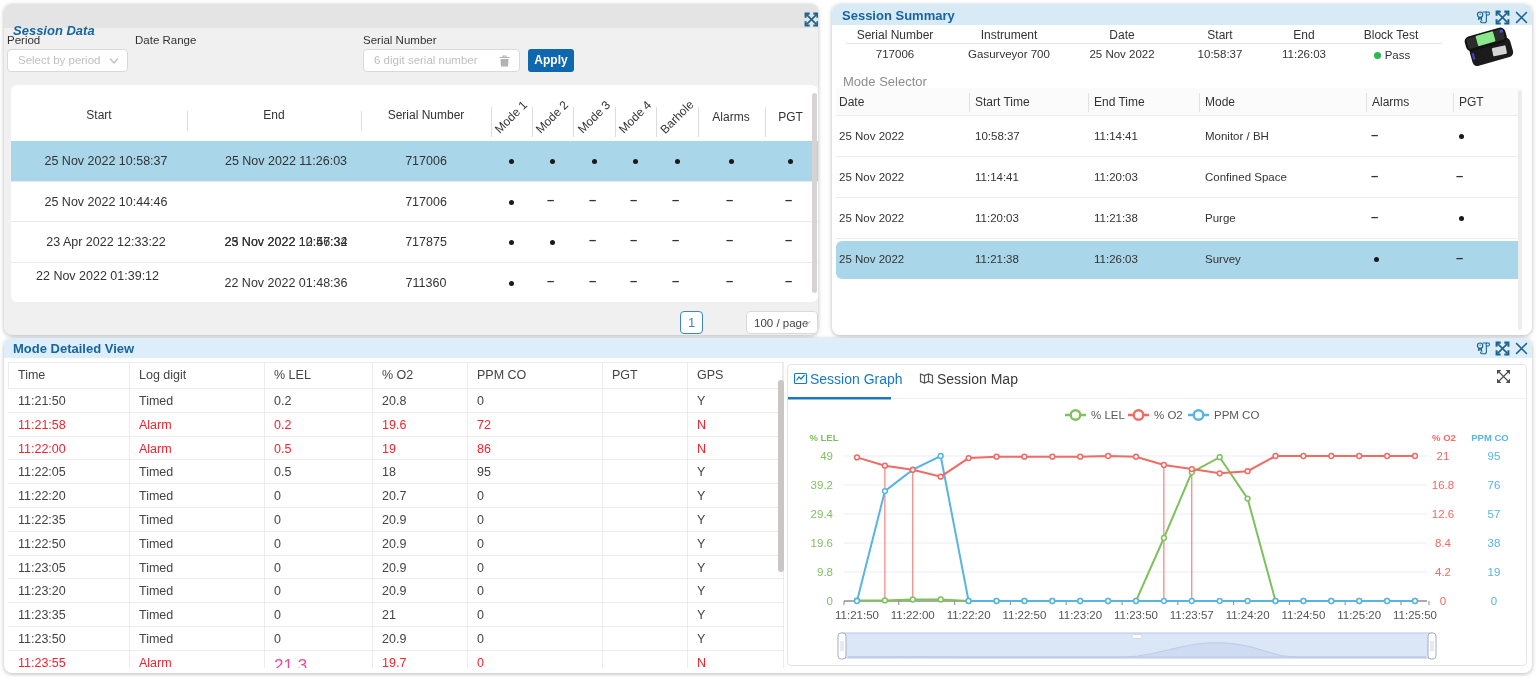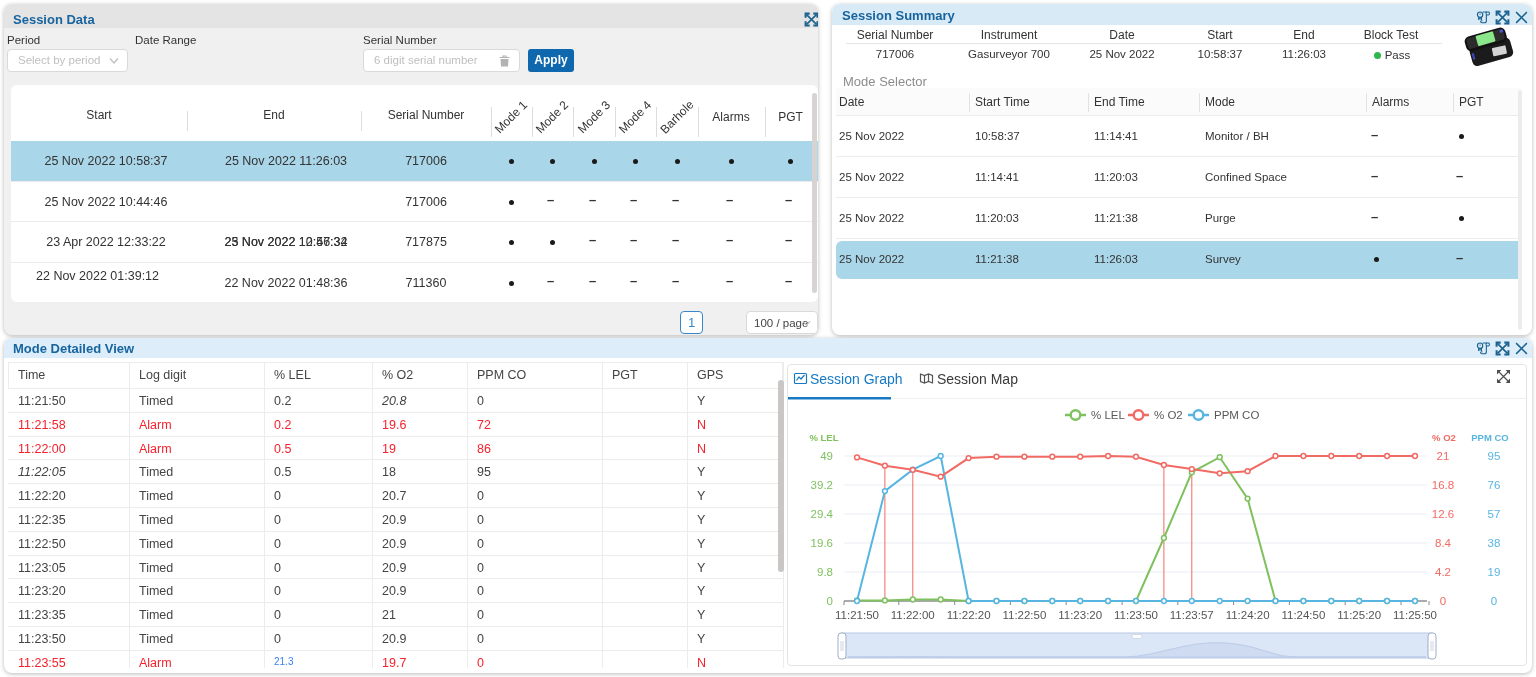--- a/index.html
+++ b/index.html
@@ -4,21 +4,21 @@
 html,body { width:1536px; height:677px; background:#fff; font-family:"Liberation Sans",sans-serif; overflow:hidden; }
 .panel { position:absolute; border-radius:8px; box-shadow:0 1px 4px rgba(0,0,0,0.28); overflow:hidden; }
 .ptitle { position:absolute; font-size:13px; font-weight:bold; color:#17649e; }
 .flabel { position:absolute; font-size:11.5px; color:#333; }
 .inp { position:absolute; background:#fff; border:1px solid #d9d9d9; border-radius:4px; }
 .ph { position:absolute; color:#bfbfbf; font-size:11.5px; }
 </style></head>
 <body>
 <div class="panel" style="left:4px;top:4px;width:814px;height:331px;background:#f0f0f0;">
     <div style="position:absolute;left:0;top:0;width:100%;height:24px;background:#e4e4e4;border-radius:8px 8px 0 0;"></div>
-    <div class="ptitle" style="left:9px;top:8px;">Session Data</div>
+    <div class="ptitle" style="left:9px;top:19px;font-style:italic;">Session Data</div>
     <svg style="position:absolute;left:800px;top:8px" width="15" height="15" viewBox="0 0 14 14">
 <path d="M2.4 2.4 L11.6 11.6 M11.6 2.4 L2.4 11.6" stroke="#1b628f" stroke-width="1.5" fill="none"></path>
 <path d="M1.5 5.3 V1.5 H5.3 M8.7 1.5 H12.5 V5.3 M12.5 8.7 V12.5 H8.7 M5.3 12.5 H1.5 V8.7" stroke="#1b628f" stroke-width="1.9" fill="none"></path>
 </svg>
     <div class="flabel" style="left:3px;top:30px;">Period</div>
     <div class="flabel" style="left:131px;top:30px;">Date Range</div>
     <div class="flabel" style="left:359px;top:30px;">Serial Number</div>
     <div class="inp" style="left:3px;top:45px;width:121px;height:23px;">
       <span class="ph" style="left:10px;top:4px;">Select by period</span>
       <svg style="position:absolute;right:8px;top:7px" width="10" height="8" viewBox="0 0 10 8">
@@ -230,42 +230,42 @@
       <div style="position:absolute;left:256px;top:2px;width:1px;height:306px;background:#ececec;"></div>
       <div style="position:absolute;left:364px;top:2px;width:1px;height:306px;background:#ececec;"></div>
       <div style="position:absolute;left:459px;top:2px;width:1px;height:306px;background:#ececec;"></div>
       <div style="position:absolute;left:594px;top:2px;width:1px;height:306px;background:#ececec;"></div>
       <div style="position:absolute;left:679px;top:2px;width:1px;height:306px;background:#ececec;"></div>
       <div style="position:absolute;left:775px;top:2px;width:1px;height:306px;background:#ececec;"></div>
       <div style="position:absolute;left:0;top:29.0px;width:775px;height:23.8px;border-bottom:1px solid #ececec;">
         <div style="position:absolute;left:10px;top:5px;font-size:12.5px;color:#444;">11:21:50</div>
         <div style="position:absolute;left:131px;top:5px;font-size:12.5px;color:#444;">Timed</div>
         <div style="position:absolute;left:266px;top:5px;font-size:12.5px;color:#444;">0.2</div>
-        <div style="position:absolute;left:374px;top:5px;font-size:12.5px;color:#444;font-style:italic;">20.8</div>
+        <div style="position:absolute;left:374px;top:5px;font-size:12.5px;color:#444;">20.8</div>
         <div style="position:absolute;left:469px;top:5px;font-size:12.5px;color:#444;">0</div>
         <div style="position:absolute;left:689px;top:5px;font-size:12.5px;color:#444;">Y</div>
       </div>
       <div style="position:absolute;left:0;top:52.8px;width:775px;height:23.8px;border-bottom:1px solid #ececec;">
         <div style="position:absolute;left:10px;top:5px;font-size:12.5px;color:#f5222d;">11:21:58</div>
         <div style="position:absolute;left:131px;top:5px;font-size:12.5px;color:#f5222d;">Alarm</div>
         <div style="position:absolute;left:266px;top:5px;font-size:12.5px;color:#f5222d;">0.2</div>
         <div style="position:absolute;left:374px;top:5px;font-size:12.5px;color:#f5222d;">19.6</div>
         <div style="position:absolute;left:469px;top:5px;font-size:12.5px;color:#f5222d;">72</div>
         <div style="position:absolute;left:689px;top:5px;font-size:12.5px;color:#f5222d;">N</div>
       </div>
       <div style="position:absolute;left:0;top:76.6px;width:775px;height:23.8px;border-bottom:1px solid #ececec;">
         <div style="position:absolute;left:10px;top:5px;font-size:12.5px;color:#f5222d;">11:22:00</div>
         <div style="position:absolute;left:131px;top:5px;font-size:12.5px;color:#f5222d;">Alarm</div>
         <div style="position:absolute;left:266px;top:5px;font-size:12.5px;color:#f5222d;">0.5</div>
         <div style="position:absolute;left:374px;top:5px;font-size:12.5px;color:#f5222d;">19</div>
         <div style="position:absolute;left:469px;top:5px;font-size:12.5px;color:#f5222d;">86</div>
         <div style="position:absolute;left:689px;top:5px;font-size:12.5px;color:#f5222d;">N</div>
       </div>
       <div style="position:absolute;left:0;top:100.4px;width:775px;height:23.8px;border-bottom:1px solid #ececec;">
-        <div style="position:absolute;left:10px;top:5px;font-size:12.5px;color:#444;font-style:italic;">11:22:05</div>
+        <div style="position:absolute;left:10px;top:5px;font-size:12.5px;color:#444;">11:22:05</div>
         <div style="position:absolute;left:131px;top:5px;font-size:12.5px;color:#444;">Timed</div>
         <div style="position:absolute;left:266px;top:5px;font-size:12.5px;color:#444;">0.5</div>
         <div style="position:absolute;left:374px;top:5px;font-size:12.5px;color:#444;">18</div>
         <div style="position:absolute;left:469px;top:5px;font-size:12.5px;color:#444;">95</div>
         <div style="position:absolute;left:689px;top:5px;font-size:12.5px;color:#444;">Y</div>
       </div>
       <div style="position:absolute;left:0;top:124.2px;width:775px;height:23.8px;border-bottom:1px solid #ececec;">
         <div style="position:absolute;left:10px;top:5px;font-size:12.5px;color:#444;">11:22:20</div>
         <div style="position:absolute;left:131px;top:5px;font-size:12.5px;color:#444;">Timed</div>
         <div style="position:absolute;left:266px;top:5px;font-size:12.5px;color:#444;">0</div>
@@ -317,21 +317,21 @@
         <div style="position:absolute;left:10px;top:5px;font-size:12.5px;color:#444;">11:23:50</div>
         <div style="position:absolute;left:131px;top:5px;font-size:12.5px;color:#444;">Timed</div>
         <div style="position:absolute;left:266px;top:5px;font-size:12.5px;color:#444;">0</div>
         <div style="position:absolute;left:374px;top:5px;font-size:12.5px;color:#444;">20.9</div>
         <div style="position:absolute;left:469px;top:5px;font-size:12.5px;color:#444;">0</div>
         <div style="position:absolute;left:689px;top:5px;font-size:12.5px;color:#444;">Y</div>
       </div>
       <div style="position:absolute;left:0;top:290.8px;width:775px;height:23.8px;border-bottom:1px solid #ececec;">
         <div style="position:absolute;left:10px;top:5px;font-size:12.5px;color:#f5222d;">11:23:55</div>
         <div style="position:absolute;left:131px;top:5px;font-size:12.5px;color:#f5222d;">Alarm</div>
-        <div style="position:absolute;left:266px;top:5px;font-size:10px;color:#3b82f6;">21.3</div>
+        <div style="position:absolute;left:266px;top:5px;font-size:17px;color:#ec4899;">21.3</div>
         <div style="position:absolute;left:374px;top:5px;font-size:12.5px;color:#f5222d;">19.7</div>
         <div style="position:absolute;left:469px;top:5px;font-size:12.5px;color:#f5222d;">0</div>
         <div style="position:absolute;left:689px;top:5px;font-size:12.5px;color:#f5222d;">N</div>
       </div>
       <div style="position:absolute;left:770px;top:20px;width:6px;height:192px;background:#cbc6c6;border-radius:3px;"></div>
     </div>
     <div style="position:absolute;left:783px;top:26px;width:740px;height:302px;background:#fff;border:1px solid #e4e4e4;border-radius:4px;">
       <svg style="position:absolute;left:0;top:0" width="738" height="300" viewBox="0 0 738 300" font-family="Liberation Sans, sans-serif">
         <line x1="0" y1="33.5" x2="738" y2="33.5" stroke="#f0f0f0" stroke-width="1"></line>
         <rect x="0" y="32" width="103" height="2.5" fill="#1779c4"></rect>

